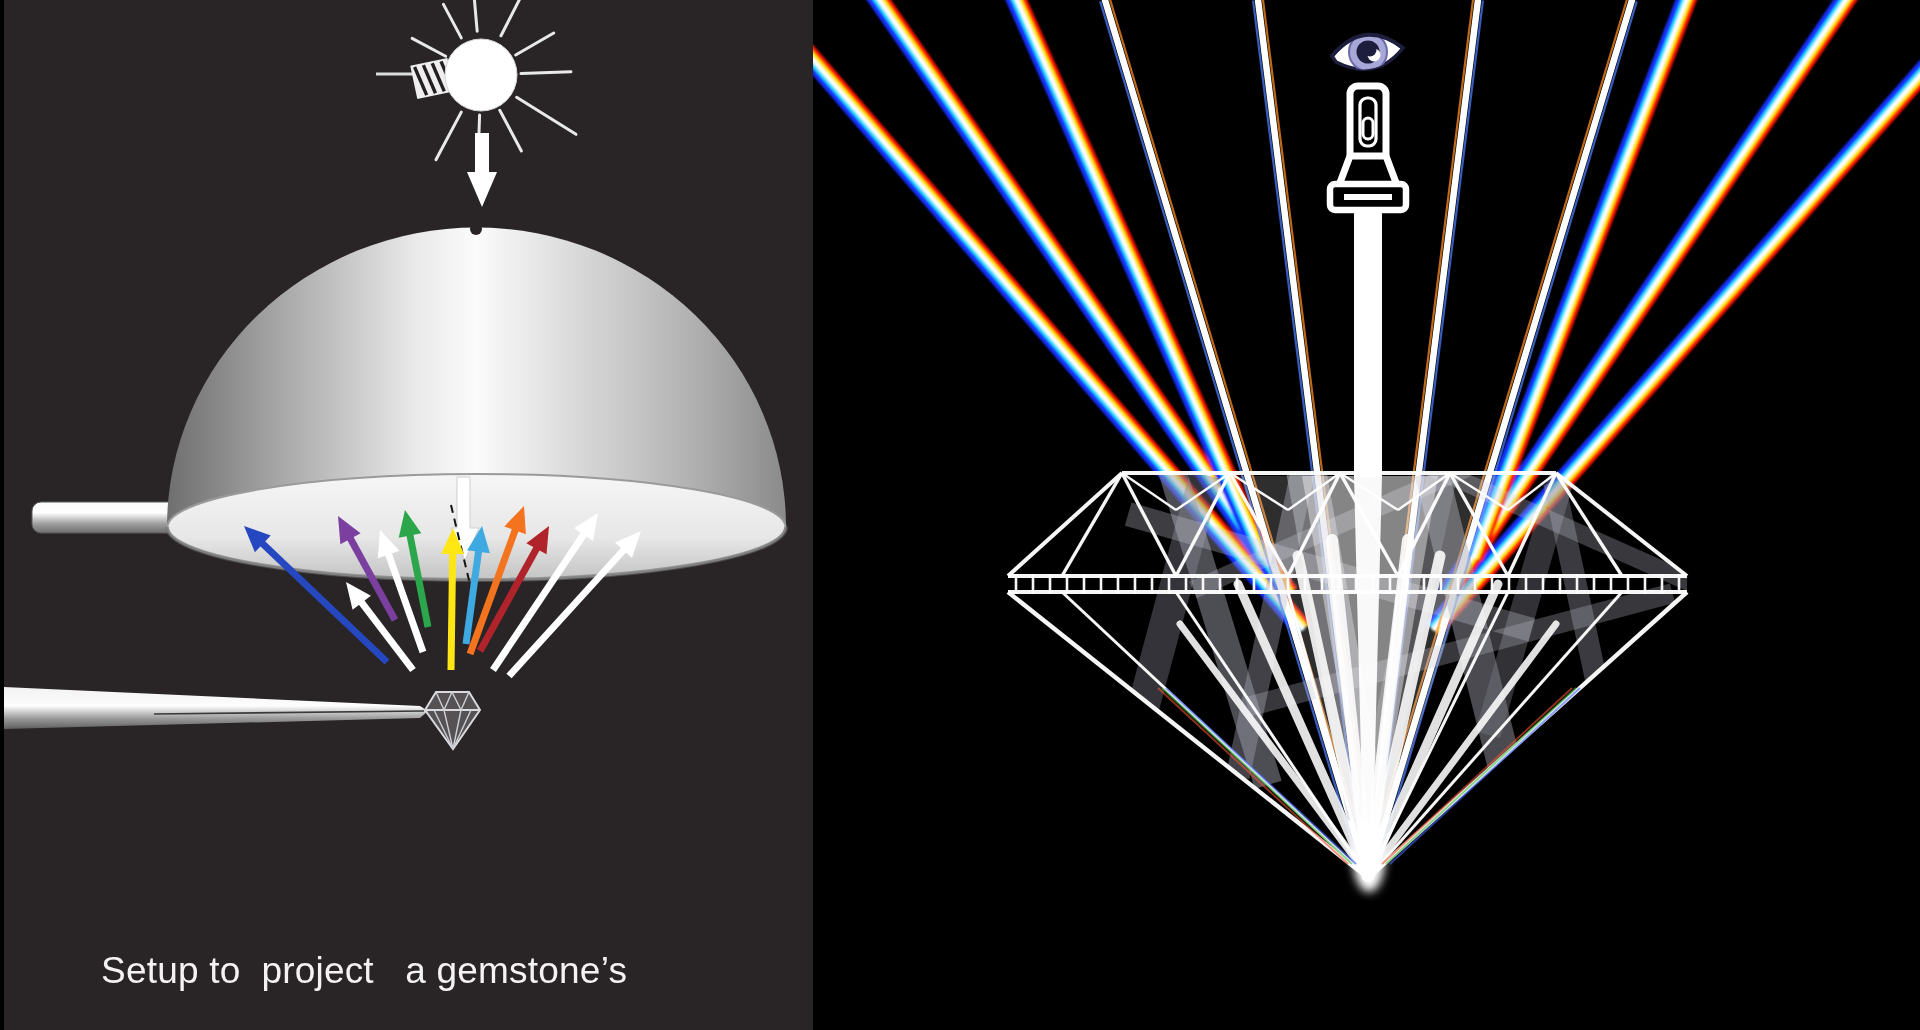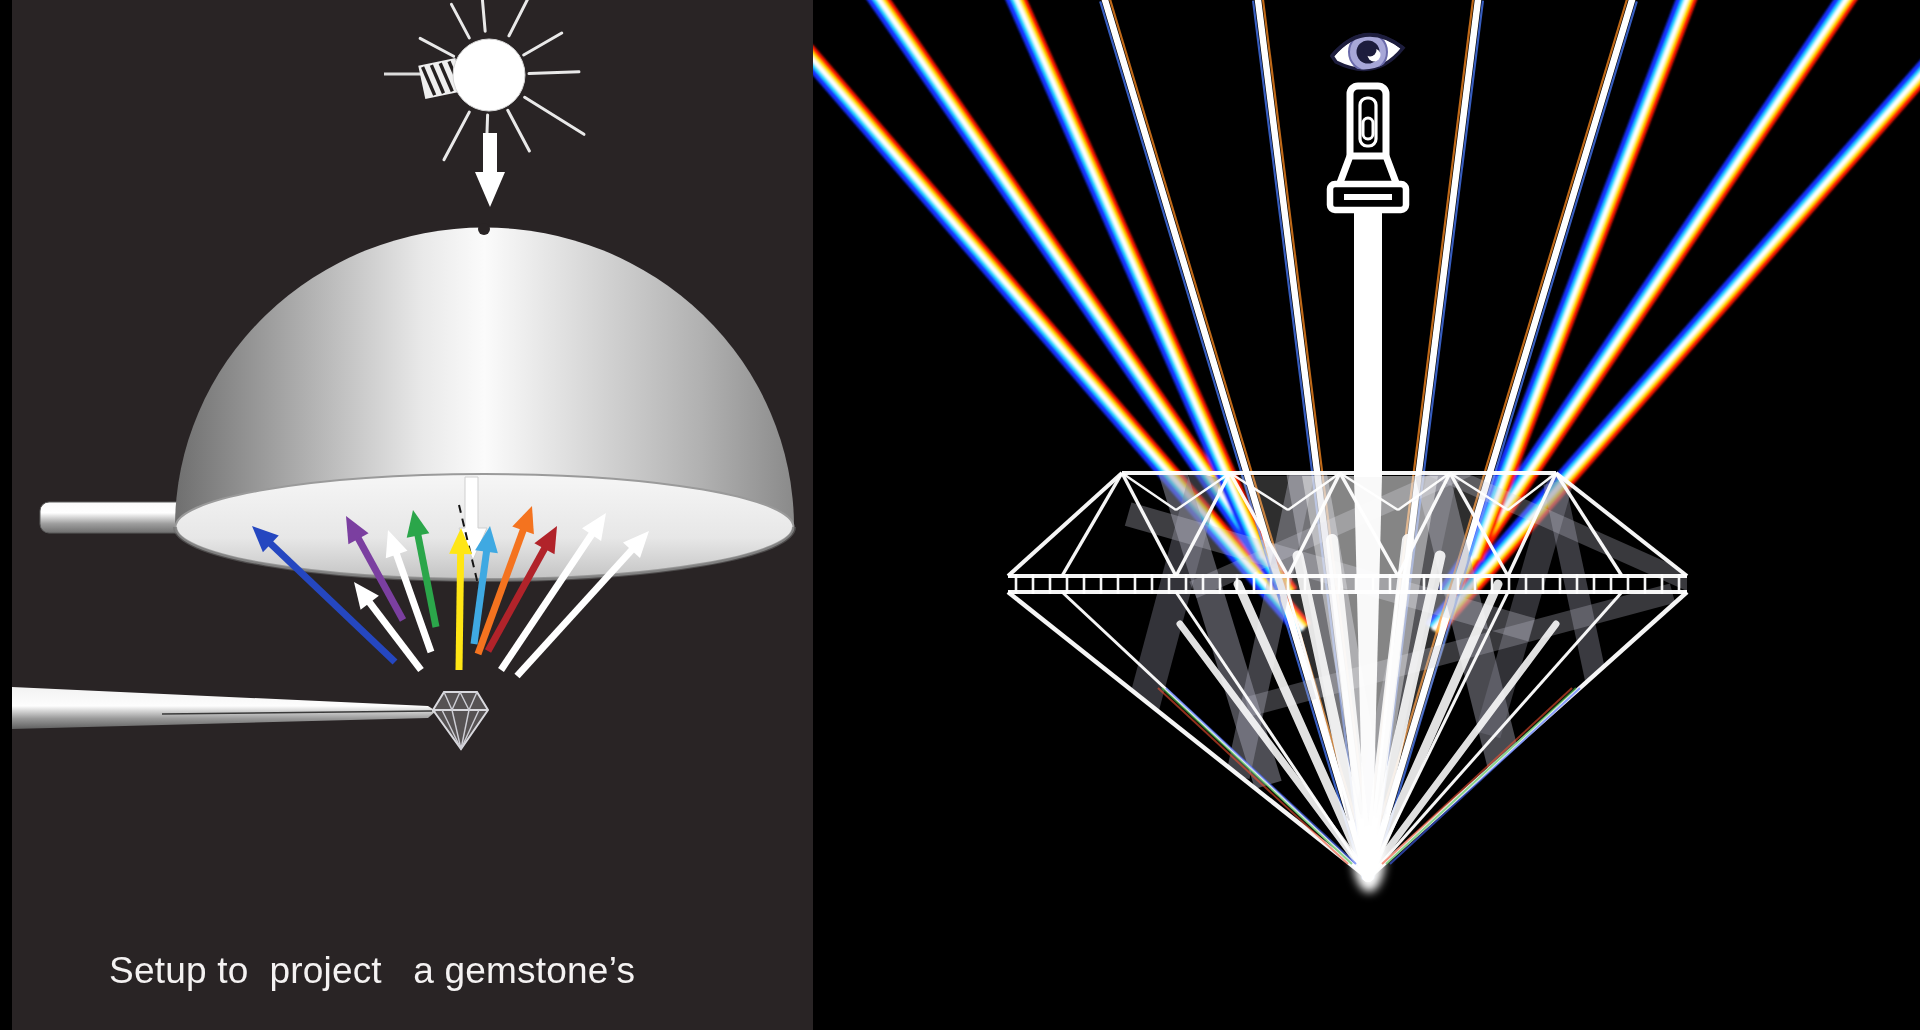--- a/index.html
+++ b/index.html
@@ -1,18 +1,18 @@
 <!DOCTYPE html>
 <html><head>
 <meta charset="utf-8">
 <style>
   html,body{margin:0;padding:0;background:#000;}
   #stage{position:relative;width:1920px;height:1030px;overflow:hidden;
          font-family:"Liberation Sans","DejaVu Sans",sans-serif;}
-  #panel-left{position:absolute;left:12px;top:0;width:813px;height:1030px;}
+  #panel-left{position:absolute;left:4px;top:0;width:813px;height:1030px;}
   #panel-right{position:absolute;left:813px;top:0;width:1107px;height:1030px;}
   svg{position:absolute;left:0;top:0;display:block;}
   .caption{position:absolute;color:#f4f2f2;white-space:pre;}
   #caption-left{left:97px;top:848px;font-size:37px;line-height:49px;letter-spacing:0.2px;}
   #caption-right{left:1030px;top:926px;font-size:37px;line-height:52px;letter-spacing:0.2px;}
 </style>
 </head>
 <body>
 
 <div id="stage">

